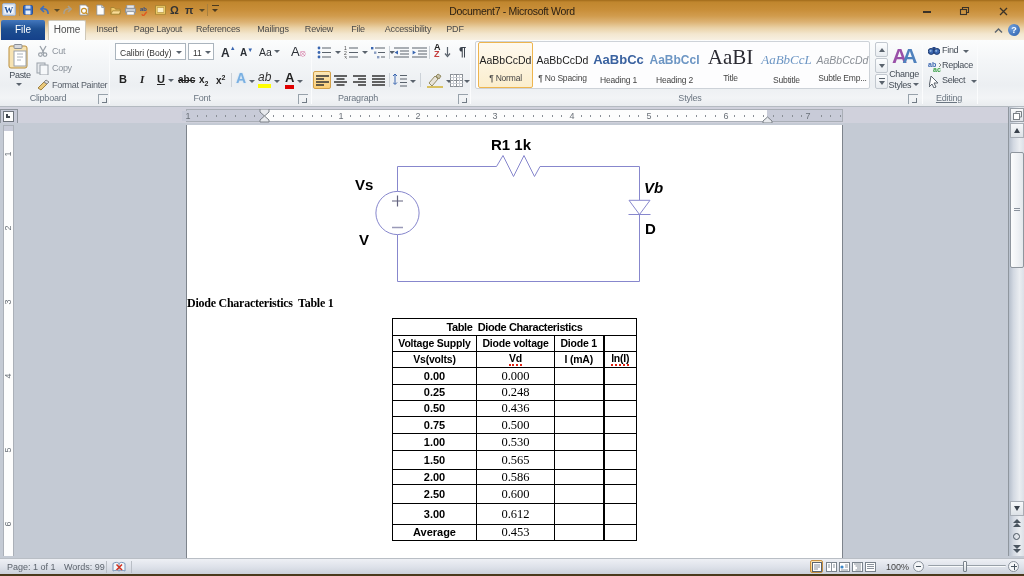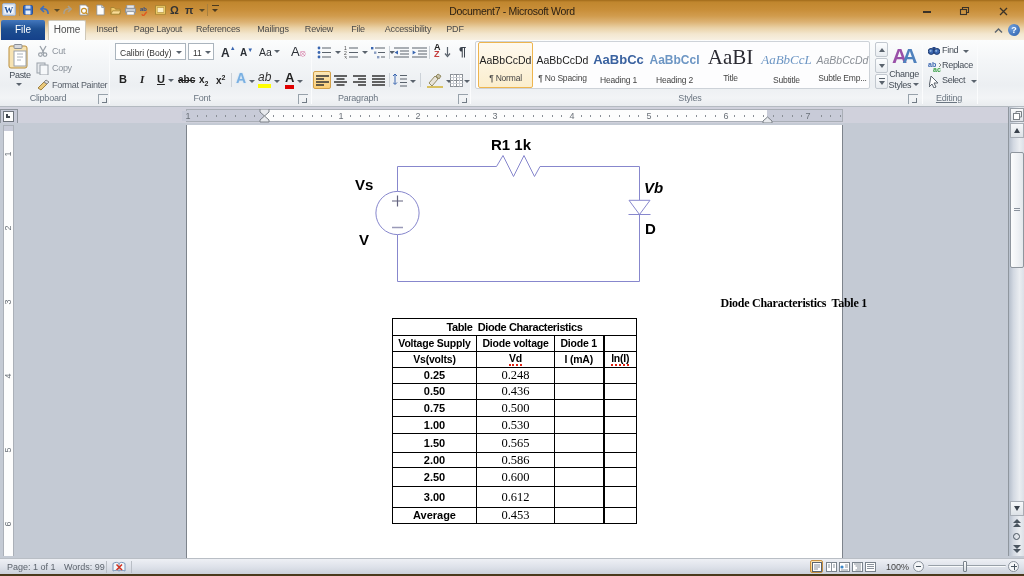--- a/index.html
+++ b/index.html
@@ -394,39 +394,45 @@
         <g stroke="#9a9ab8" stroke-width="1.5">
           <path d="M204 102.5h11"></path>
         </g>
       </svg>
       <div class="abs blk" style="left:168px;top:51px;font-size:15px;">Vs</div>
       <div class="abs blk" style="left:172px;top:106px;font-size:15px;">V</div>
       <div class="abs blk" style="left:304px;top:11px;font-size:15px;">R1 1k</div>
       <div class="abs blk" style="left:457px;top:54px;font-size:15px;font-style:italic;">Vb</div>
       <div class="abs blk" style="left:458px;top:95px;font-size:15px;">D</div>
 
-      <div class="abs" style="left:0px;top:171px;width:680px;text-align:right;font-family:'Liberation Serif',serif;font-weight:bold;font-size:12px;letter-spacing:-0.25px;color:#000;">Diode Characteristics&nbsp; Table 1</div>
+      <div class="abs" style="left:0px;top:171px;width:680px;text-align:left;font-family:'Liberation Serif',serif;font-weight:bold;font-size:12px;letter-spacing:-0.25px;color:#000;">Diode Characteristics&nbsp; Table 1</div>
 
       <table id="dtable" class="abs" style="left:205px;top:193px;">
         <tbody>
             <tr style="height:17px;">
               <td colspan="4" class="th" style="font-size:11px;letter-spacing:-0.4px;">Table&nbsp; Diode Characteristics</td>
             </tr>
         <tr style="height:16px;">
           <td class="th" style="width:84px;">Voltage Supply</td>
           <td class="th" style="width:78px;">Diode voltage</td>
           <td class="th" style="width:49px;">Diode 1</td>
           <td style="width:33px;"></td>
         </tr>
         <tr style="height:16px;">
           <td class="th">Vs(volts)</td>
           <td class="th"><span class="sq">Vd</span></td>
           <td class="th">I (mA)</td>
           <td class="th"><span class="sq">ln(I)</span></td>
         </tr>
+        <tr style="height:17px;">
+              <td class="c1">0.00</td>
+              <td class="c2">0.000</td>
+              <td></td>
+              <td></td>
+            </tr>
         <tr style="height:16px;">
               <td class="c1">0.25</td>
               <td class="c2">0.248</td>
               <td></td>
               <td></td>
             </tr>
         <tr style="height:16px;">
               <td class="c1">0.50</td>
               <td class="c2">0.436</td>
               <td></td>

